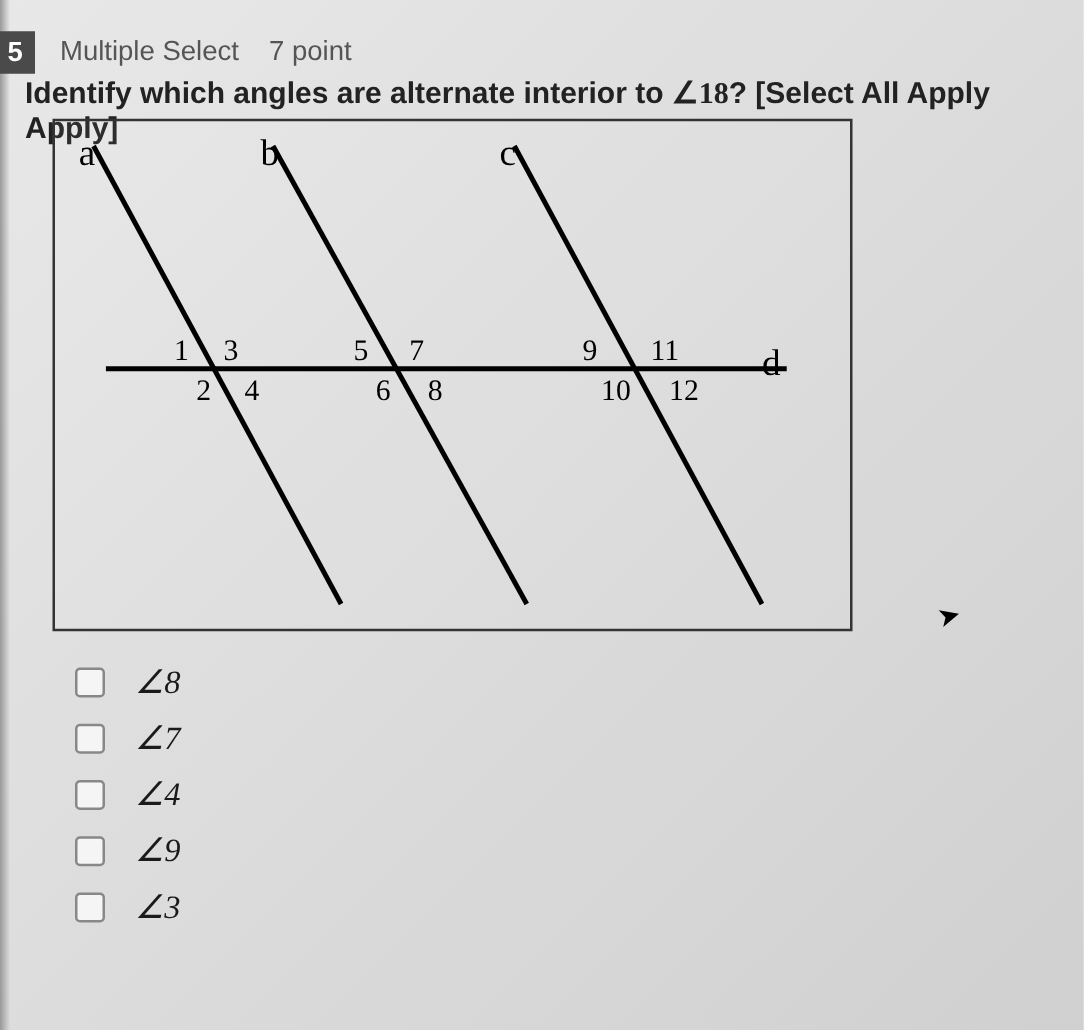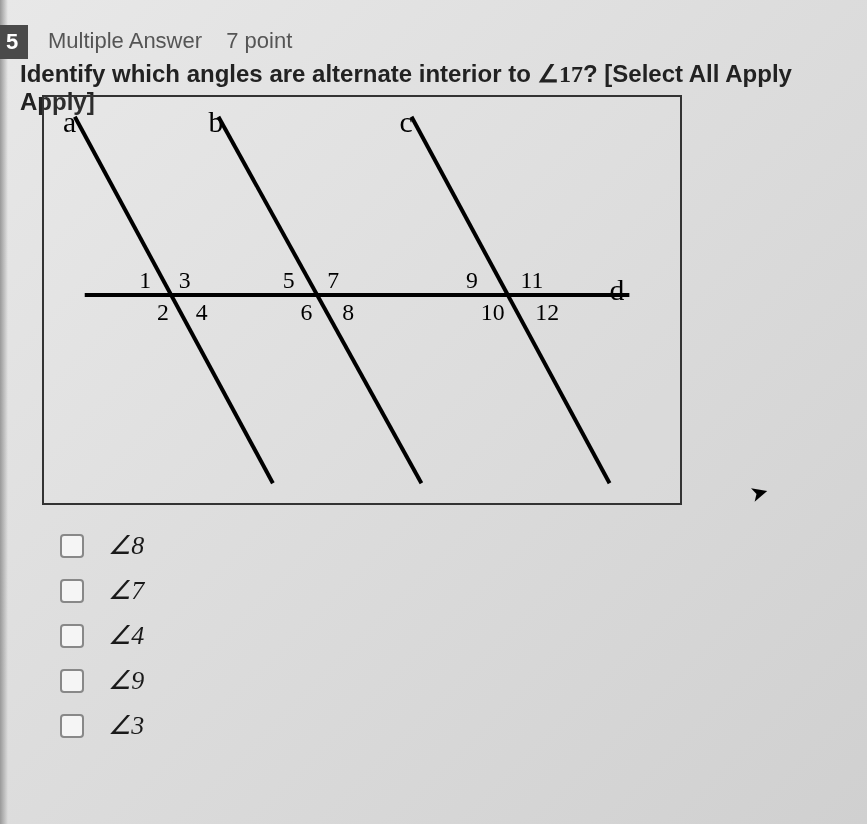--- a/index.html
+++ b/index.html
@@ -90,26 +90,26 @@
     }
   </style>
 </head>
 <body>
 
 <div class="edge-left"></div>
 
 <div class="badge">5</div>
 
 <div class="header">
-  <span class="question-type">Multiple Answer</span>
+  <span class="question-type">Multiple Select</span>
   <span class="points">7 point</span>
 </div>
 
 <div class="question">
-  <span>Identify which angles are alternate interior to </span><span class="angle-sym">∠17</span><span>? [Select All Apply Apply]</span>
+  <span>Identify which angles are alternate interior to </span><span class="angle-sym">∠18</span><span>? [Select All Apply Apply]</span>
 </div>
 
 <div class="diagram-box">
   <svg class="diagram-svg" viewBox="0 0 640 410">
 
     <line x1="40" y1="200" x2="590" y2="200" stroke="#000" stroke-width="4"></line>
 
     <line x1="30" y1="20" x2="230" y2="390" stroke="#000" stroke-width="4"></line>
 
     <line x1="175" y1="20" x2="380" y2="390" stroke="#000" stroke-width="4"></line>

